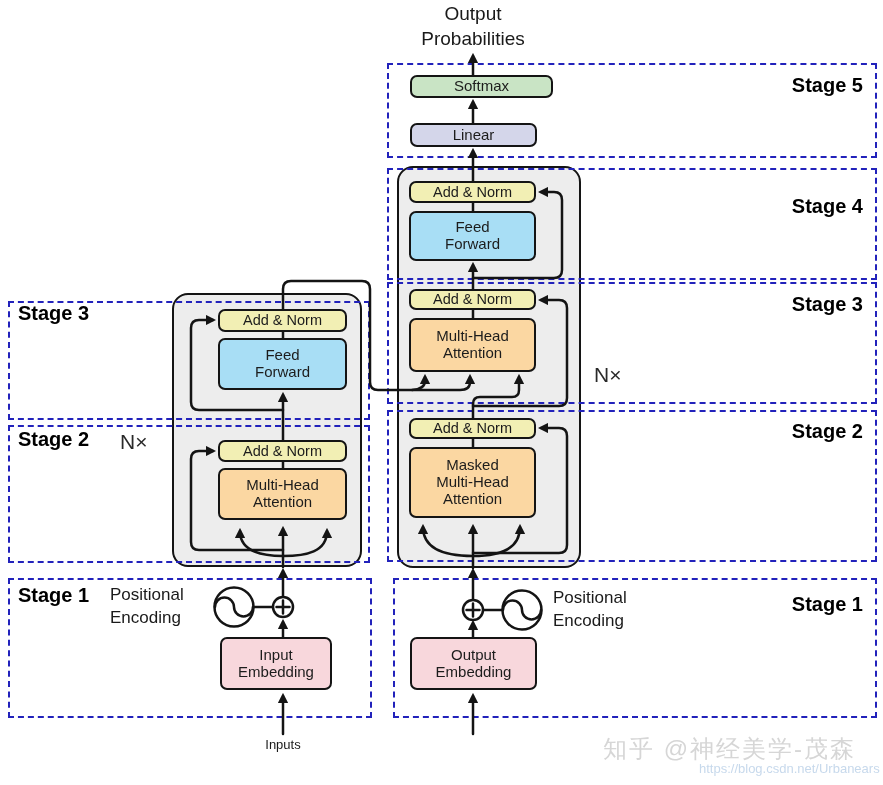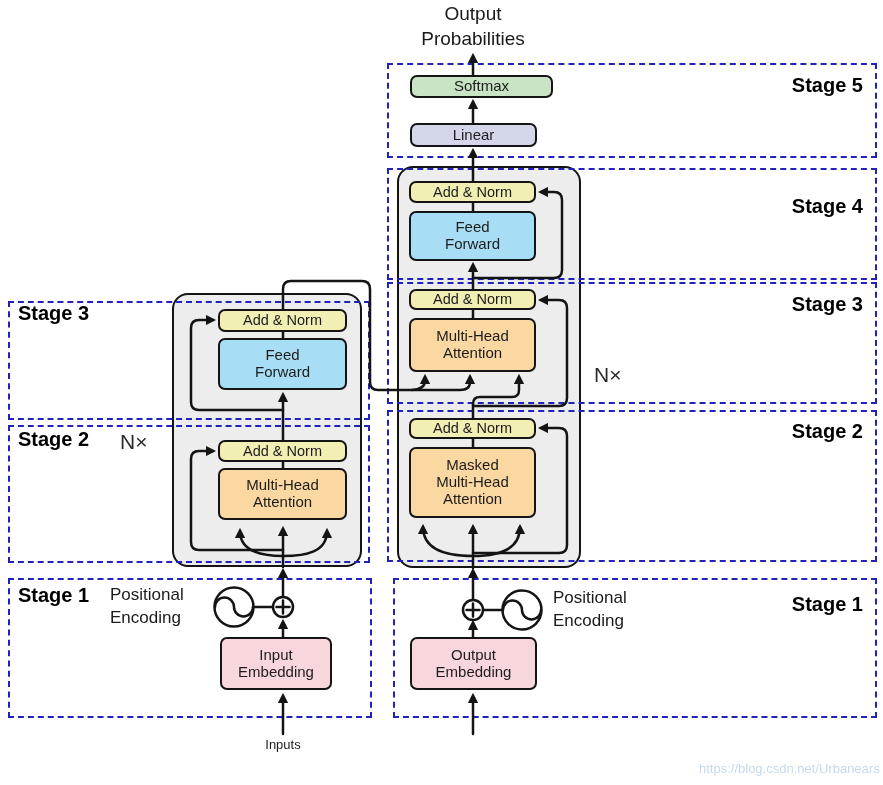--- a/index.html
+++ b/index.html
@@ -151,15 +151,16 @@
 Embedding</div>
 
   <div class="txt center" style="left:393px;top:1px;width:160px;font-size:19px;line-height:25px;">Output
 Probabilities</div>
   <div class="txt" style="left:110px;top:583px;font-size:17px;line-height:23px;">Positional
 Encoding</div>
   <div class="txt" style="left:553px;top:586px;font-size:17px;line-height:23px;">Positional
 Encoding</div>
   <div class="txt center" style="left:233px;top:737px;width:100px;font-size:13px;">Inputs</div>
 
+  <div class="wm1" style="left:603px;top:733px;">知乎 @神经美学-茂森</div>
   <div class="wm2" style="left:655px;top:761px;margin-left:44px;">https://blog.csdn.net/Urbanears</div>
 
 </div>
 
 </body></html>

